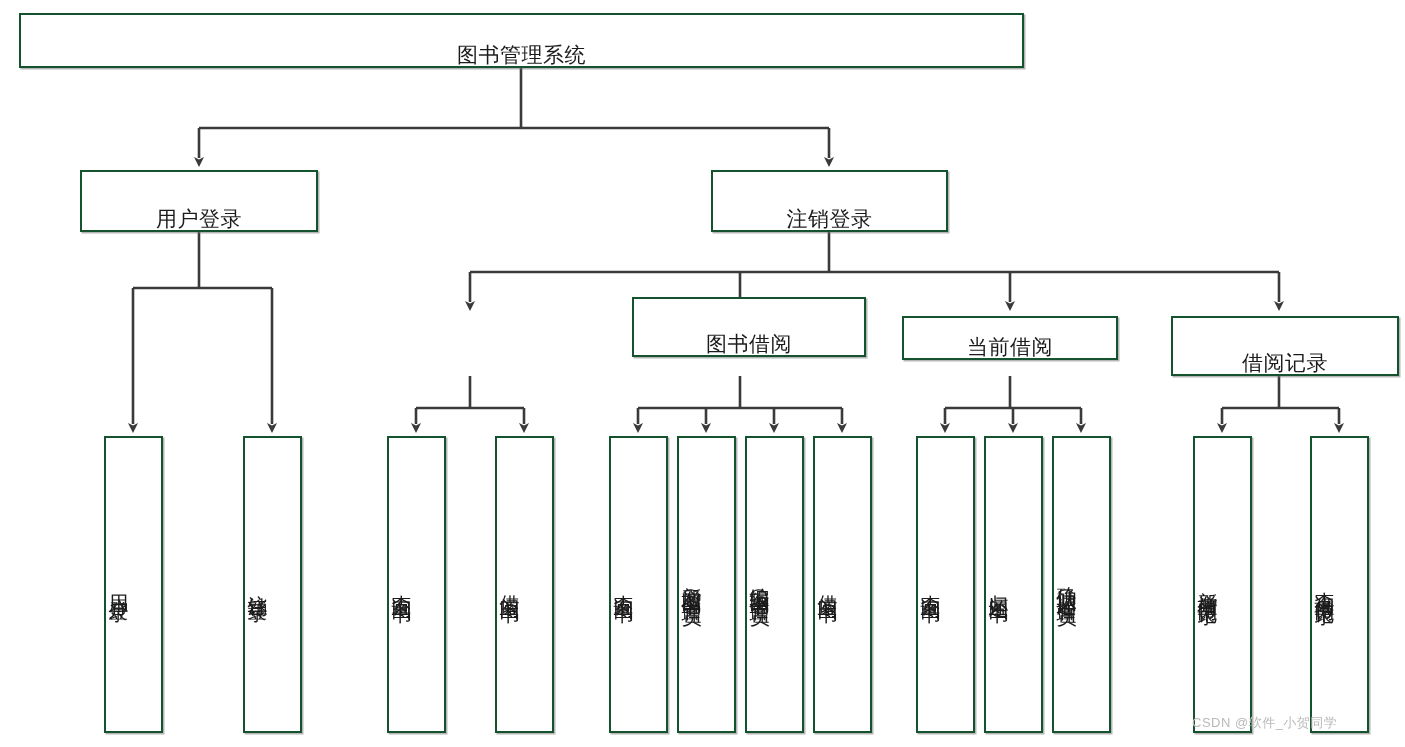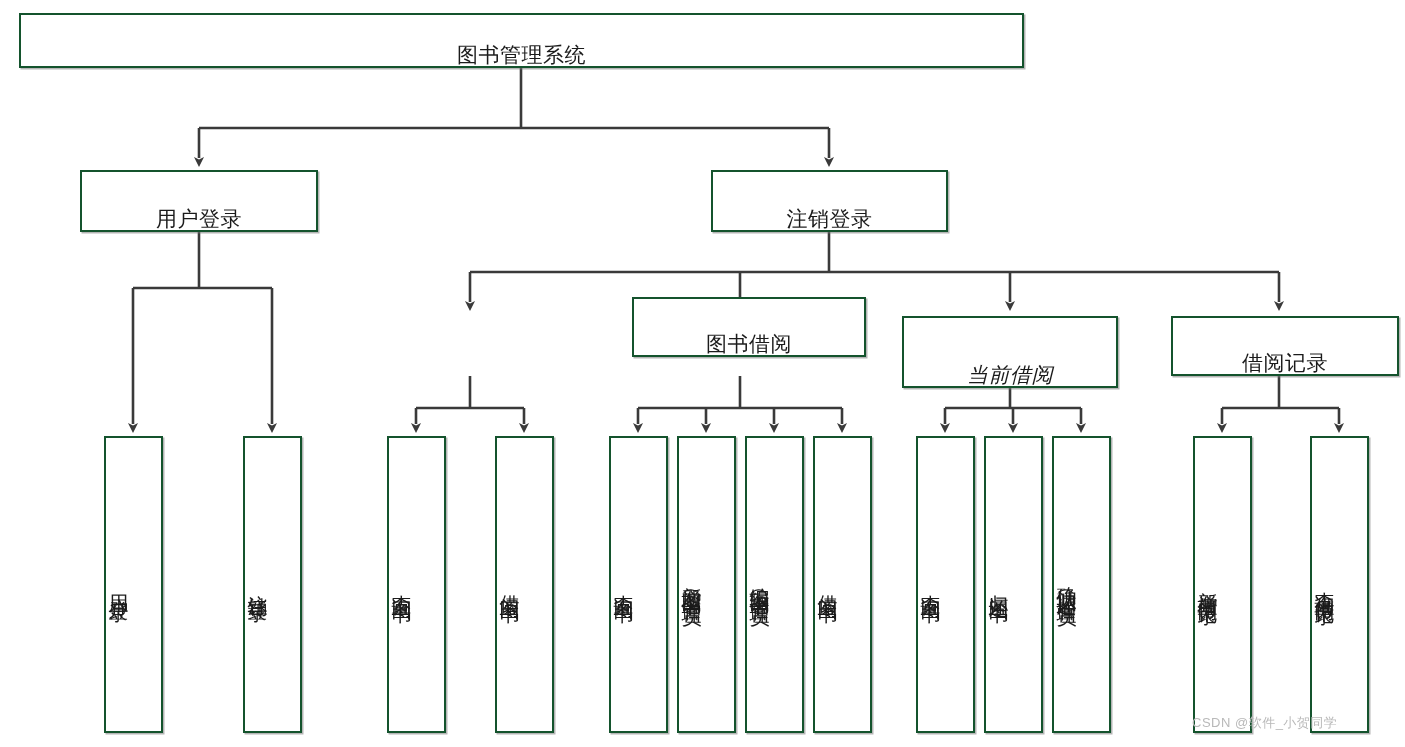--- a/index.html
+++ b/index.html
@@ -125,21 +125,21 @@
   <div class="node node-h" style="left:80px; top:170px; width:238px; height:62px;">
     <span>用户登录</span>
   </div>
   <div class="node node-h" style="left:711px; top:170px; width:237px; height:62px;">
     <span>注销登录</span>
   </div>
 
   <div class="node node-h" style="left:632px; top:297px; width:234px; height:60px;">
     <span>图书借阅</span>
   </div>
-  <div class="node node-h" style="left:902px; top:316px; width:216px; height:72px;font-style:italic;">
+  <div class="node node-h" style="left:902px; top:316px; width:216px; height:44px;">
     <span>当前借阅</span>
   </div>
   <div class="node node-h" style="left:1171px; top:316px; width:228px; height:60px;">
     <span>借阅记录</span>
   </div>
 
   <div class="node node-v" style="left:104px; top:436px; width:59px; height:297px;">
     <span>用户登录</span>
   </div>
   <div class="node node-v" style="left:243px; top:436px; width:59px; height:297px;">

